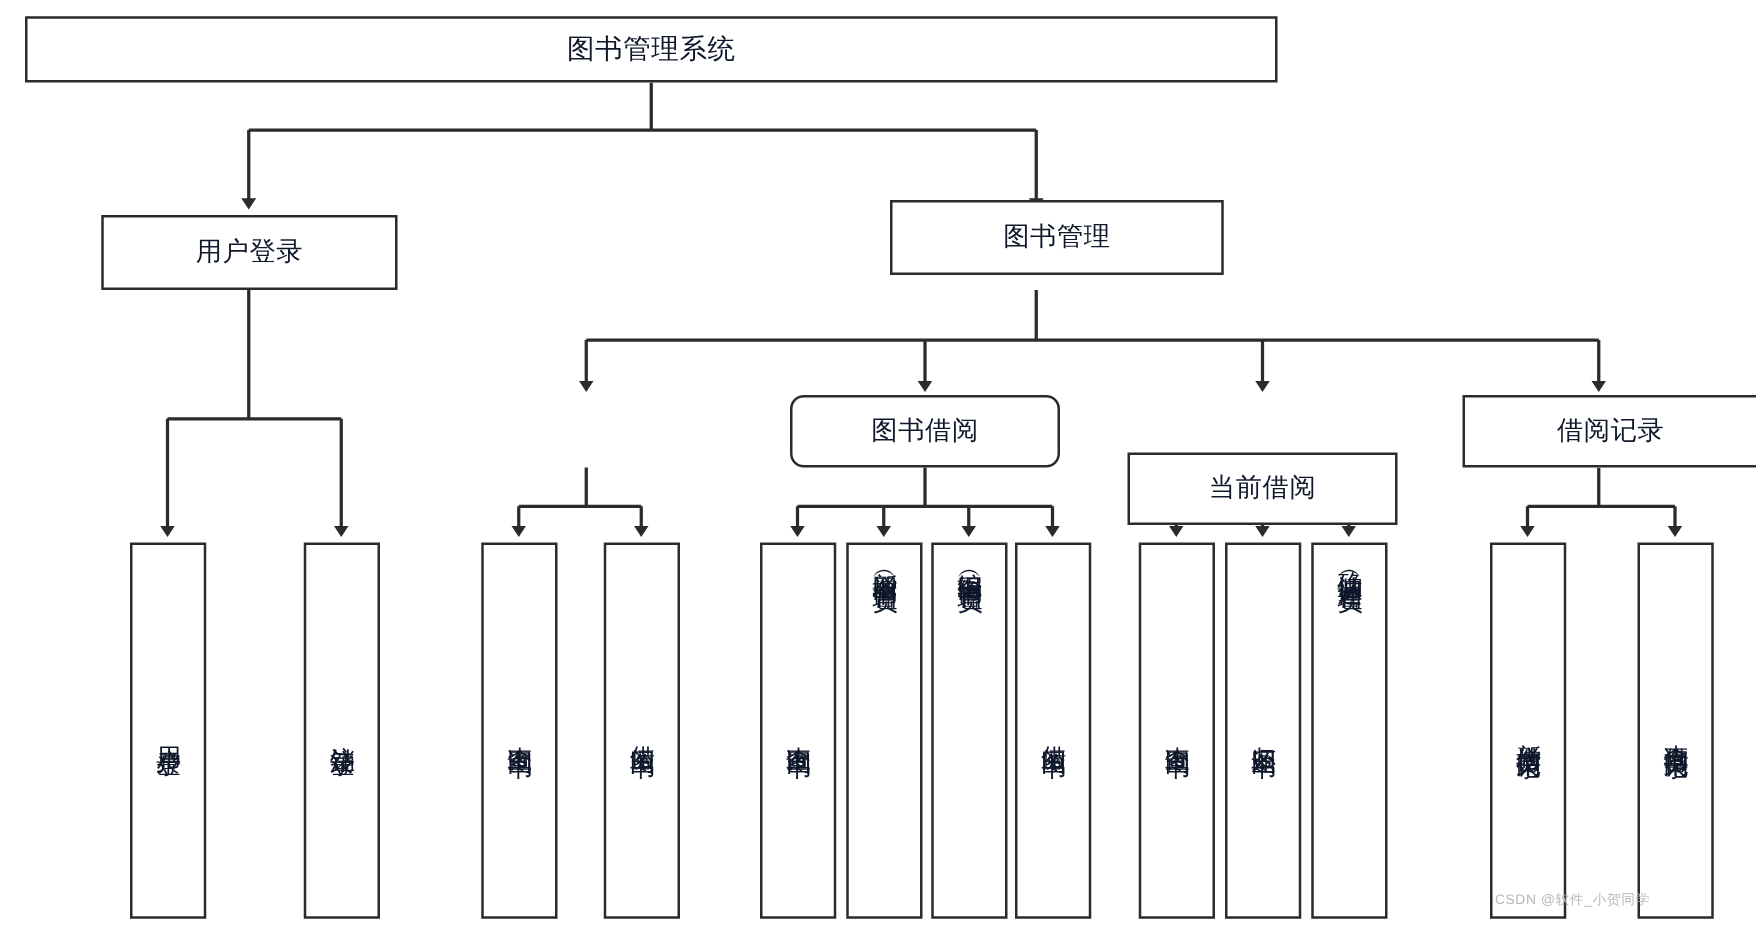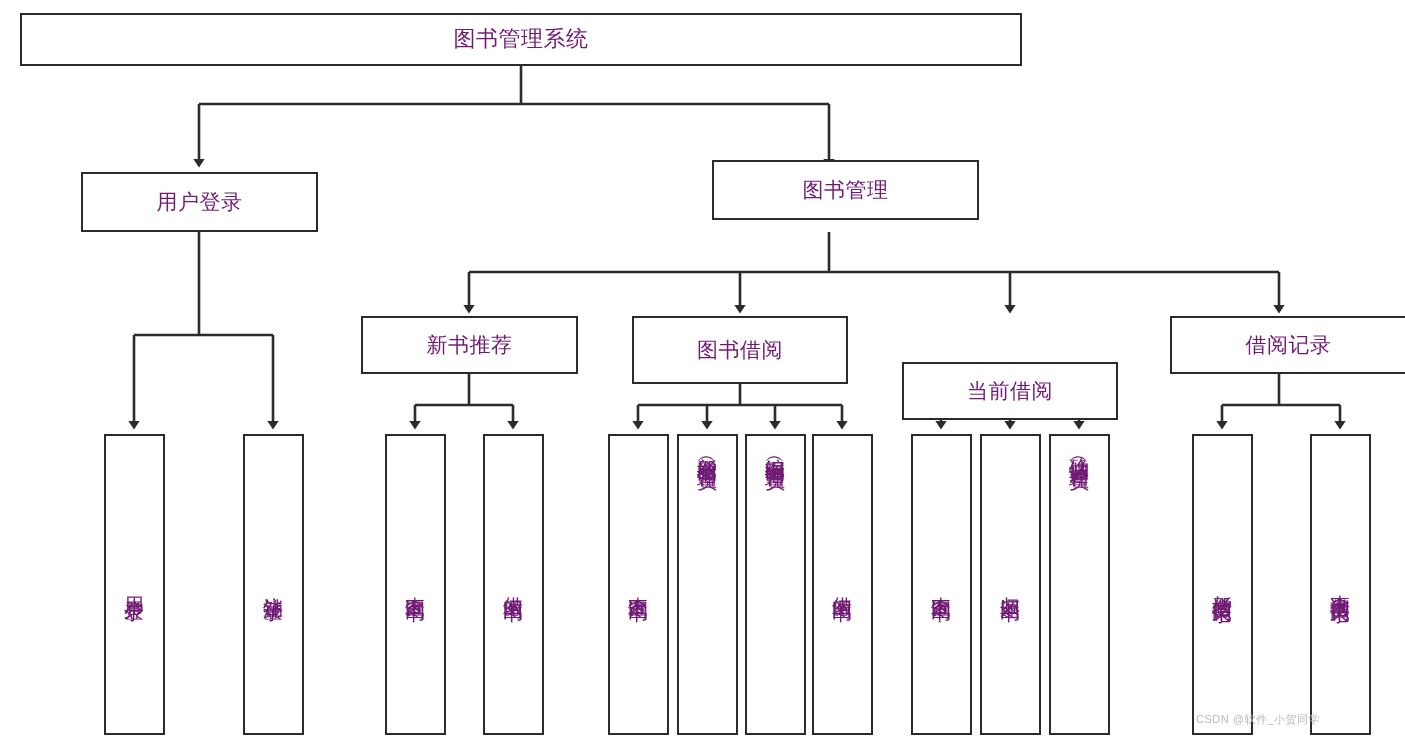--- a/index.html
+++ b/index.html
@@ -33,21 +33,21 @@
     display: flex;
     align-items: center;
     justify-content: center;
     color: #1a1a1a;
   }
   .node-label {
     display: block;
     text-align: center;
     line-height: 1.12;
     letter-spacing: 0.5px;
-    color: #701a75;
+    color: #0f172a;
   }
   
   .node.horizontal .node-label {
     writing-mode: horizontal-tb;
     font-size: 21px;
   }
   #node-root .node-label {
     font-size: 22px;
   }
   
@@ -139,25 +139,22 @@
   </div>
 
   <div class="node horizontal" id="node-user-login" style="left:81px; top:172px; width:237px; height:60px;">
     <span class="node-label">用户登录</span>
   </div>
 
   <div class="node horizontal" id="node-book-management" style="left:712px; top:160px; width:267px; height:60px;">
     <span class="node-label">图书管理</span>
   </div>
 
-  <div class="node horizontal" id="node-new-book-recommend" style="left:361px; top:316px; width:217px; height:58px;">
-    <span class="node-label">新书推荐</span>
-  </div>
-
-  <div class="node horizontal" id="node-book-borrow" style="left:632px; top:316px; width:216px; height:68px;">
+
+  <div class="node horizontal" id="node-book-borrow" style="left:632px; top:316px; width:216px; height:58px;border-radius:11px;">
     <span class="node-label">图书借阅</span>
   </div>
 
   <div class="node horizontal" id="node-current-borrow" style="left:902px; top:316px; width:216px; height:58px;margin-top:46px;">
     <span class="node-label">当前借阅</span>
   </div>
 
   <div class="node horizontal" id="node-borrow-record" style="left:1170px; top:316px; width:237px; height:58px;">
     <span class="node-label">借阅记录</span>
   </div>

